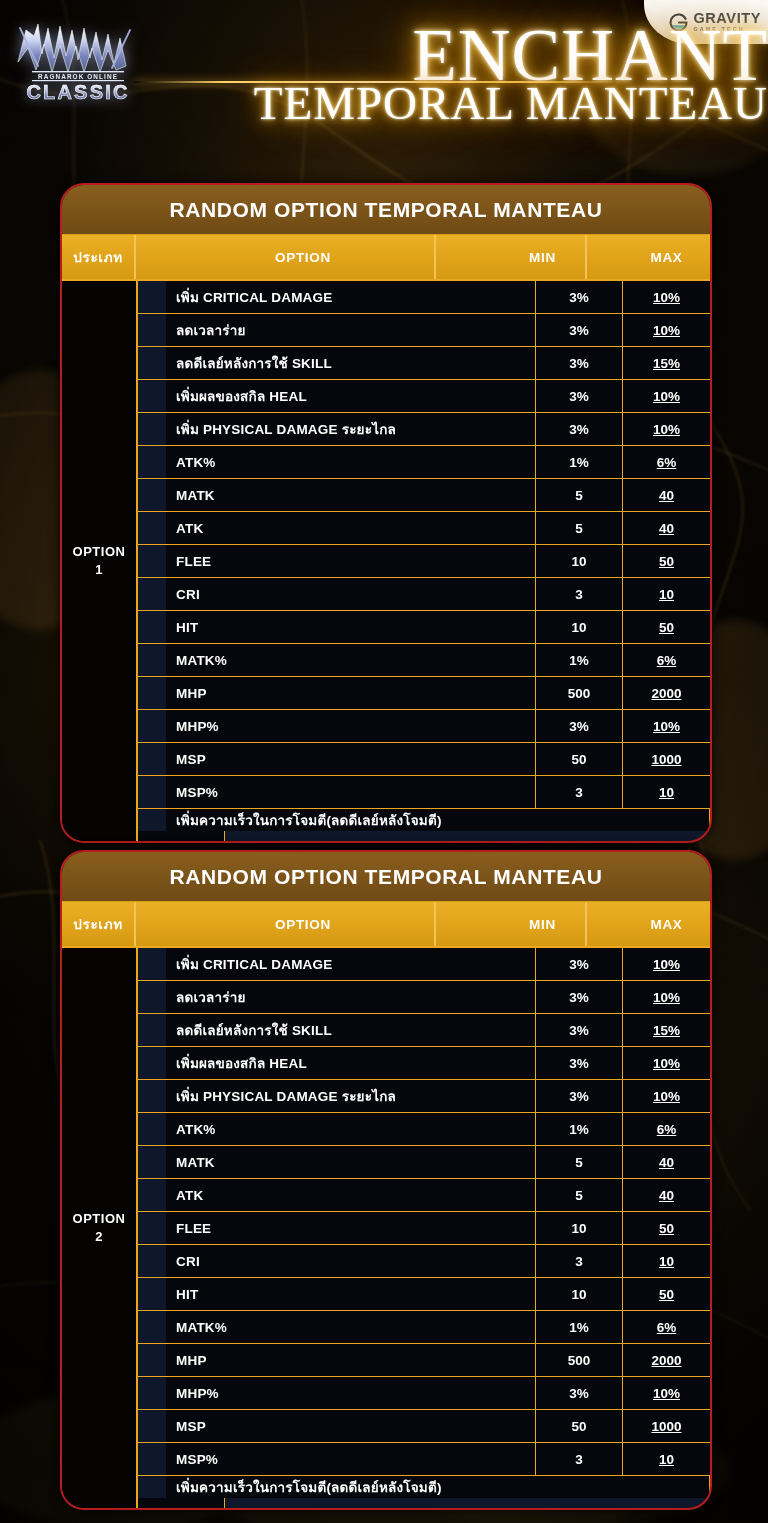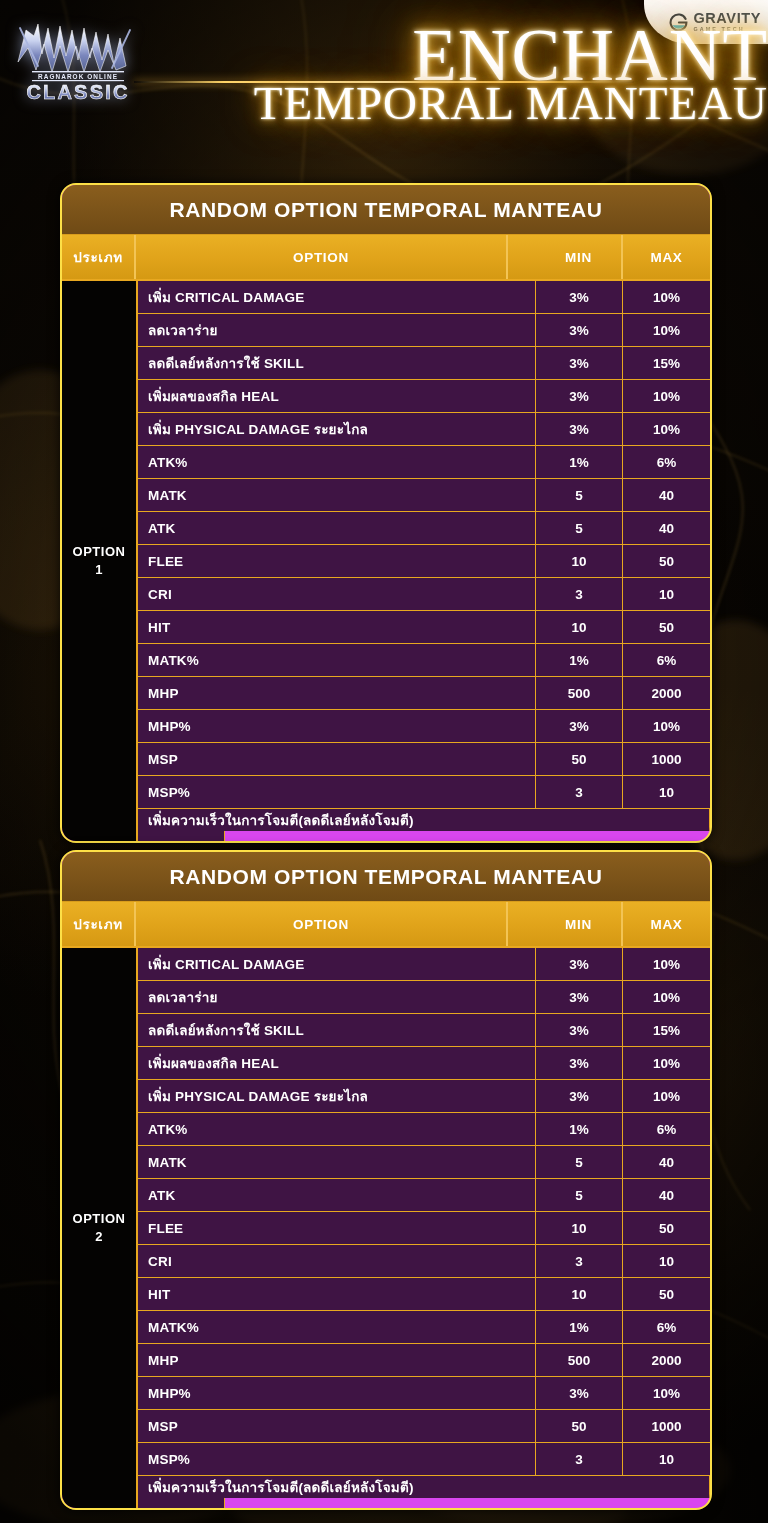--- a/index.html
+++ b/index.html
@@ -78,42 +78,43 @@
     text-shadow:
       0 0 3px #fff6d8,
       0 0 9px #ffca4a,
       0 0 20px #e89c10,
       0 0 38px #b87508;
   }
 
   
   .tbl{
     position:absolute;left:60px;width:652px;
-    border:2px solid #fde047;
-    border-radius:16px;
+    border:2px solid #b91c1c;
+    border-radius:24px;
     box-sizing:border-box;
     overflow:hidden;
-    background:#d946ef;
+    background:#0f172a;
     box-shadow:0 0 12px rgba(0,0,0,.85);
     z-index:4;
   }
   .tbl-1{top:183px;}
   .tbl-2{top:850px;}
 
   .tbl-title{
     height:49px;
     background:linear-gradient(180deg,#8a5e1d 0%,#7b5319 55%,#6f4a15 100%);
     display:flex;align-items:center;justify-content:center;
     color:#fff;font-size:21px;font-weight:bold;letter-spacing:.6px;
     border-bottom:1px solid #d89c1c;
   }
   .tbl-head{
     height:44px;display:flex;
     background:linear-gradient(180deg,#eab024 0%,#e0a31a 55%,#d59913 100%);
     border-bottom:2px solid #e8a820;
+    gap:36px;
   }
   .tbl-head > div{
     display:flex;align-items:center;justify-content:center;
     color:#fff;font-size:13.5px;font-weight:bold;letter-spacing:.7px;
     box-sizing:border-box;
   }
   .c-type{width:74px;flex:0 0 74px;border-right:2px solid #f3c455;}
   .c-opt{flex:1 1 auto;border-right:2px solid #f3c455;}
   .c-min{width:87px;flex:0 0 87px;border-right:2px solid #f3c455;margin-left:28px;}
   .c-max{width:87px;flex:0 0 87px;}
@@ -132,26 +133,27 @@
   .row:last-child{border-bottom:none;flex-direction:column;}
   .row > div{
     display:flex;align-items:center;box-sizing:border-box;
     color:#fff;font-size:13.5px;font-weight:bold;
     background:rgba(3,2,1,.72);
   }
   .cell-opt{
     flex:1 1 auto;padding-left:10px;
     border-right:1.6px solid #e8a820;
     letter-spacing:.2px;
+    margin-left:28px;
   }
   .cell-min{
     width:87px;flex:0 0 87px;justify-content:center;
     border-right:1.6px solid #e8a820;
   }
-  .cell-max{width:87px;flex:0 0 87px;justify-content:center;}
+  .cell-max{width:87px;flex:0 0 87px;justify-content:center;text-decoration:underline;}
 </style>
 </head>
 <body>
 
 <div class="bg-root">
   <div class="bg-base"></div>
   <svg class="bg-veins" width="768" height="1523" viewBox="0 0 768 1523">
     <defs>
       <linearGradient id="vg" x1="0" y1="0" x2="0" y2="1">
         <stop offset="0%" stop-color="#d8a martin"></stop>

